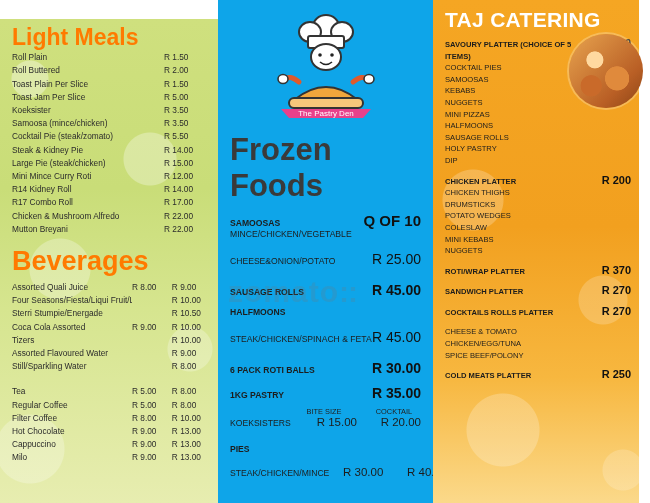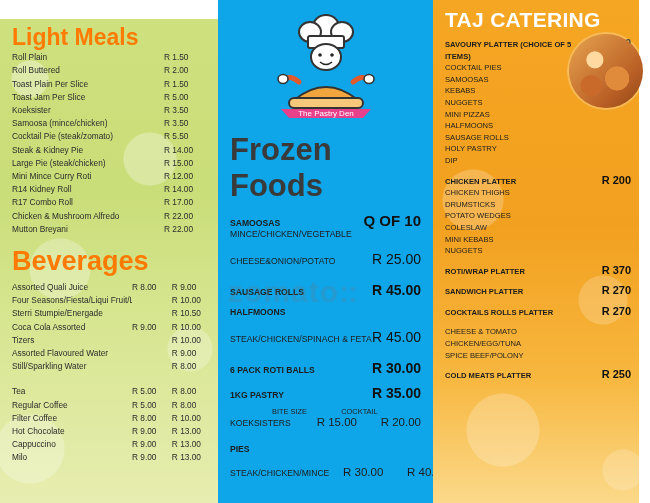--- a/index.html
+++ b/index.html
@@ -85,21 +85,21 @@
     color:#1d1d1d;
     padding:0 2px;
     min-height:13px;
   }
   .c-row.head{font-weight:bold;}
   .c-price{font-size:14px;color:#111;}
   .c-price.sm{font-size:15px;}
   .c-spacer{height:9px;}
   .c-spacer.lg{height:15px;}
   .col-heads{
-    display:flex;justify-content:center;gap:16px;
+    display:flex;justify-content:flex-end;gap:16px;
     font-size:7.4px;color:#222;padding-right:2px;padding-top:6px;
   }
   .col-heads span{width:54px;text-align:center;}
   .two-price{display:flex;gap:10px;}
   .two-price span{width:54px;text-align:right;font-size:11.5px;}
 
   
   .watermark{
     position:absolute;
     left:228px;top:243px;

